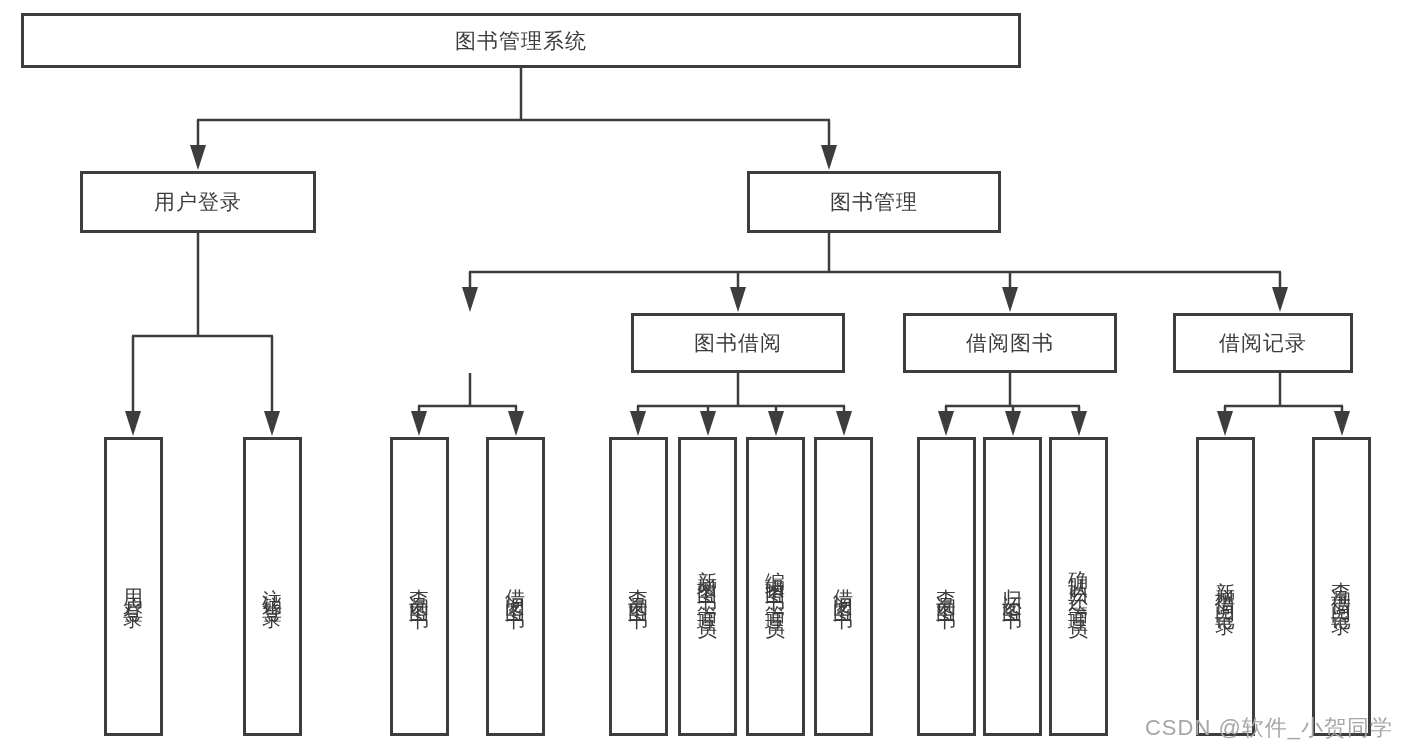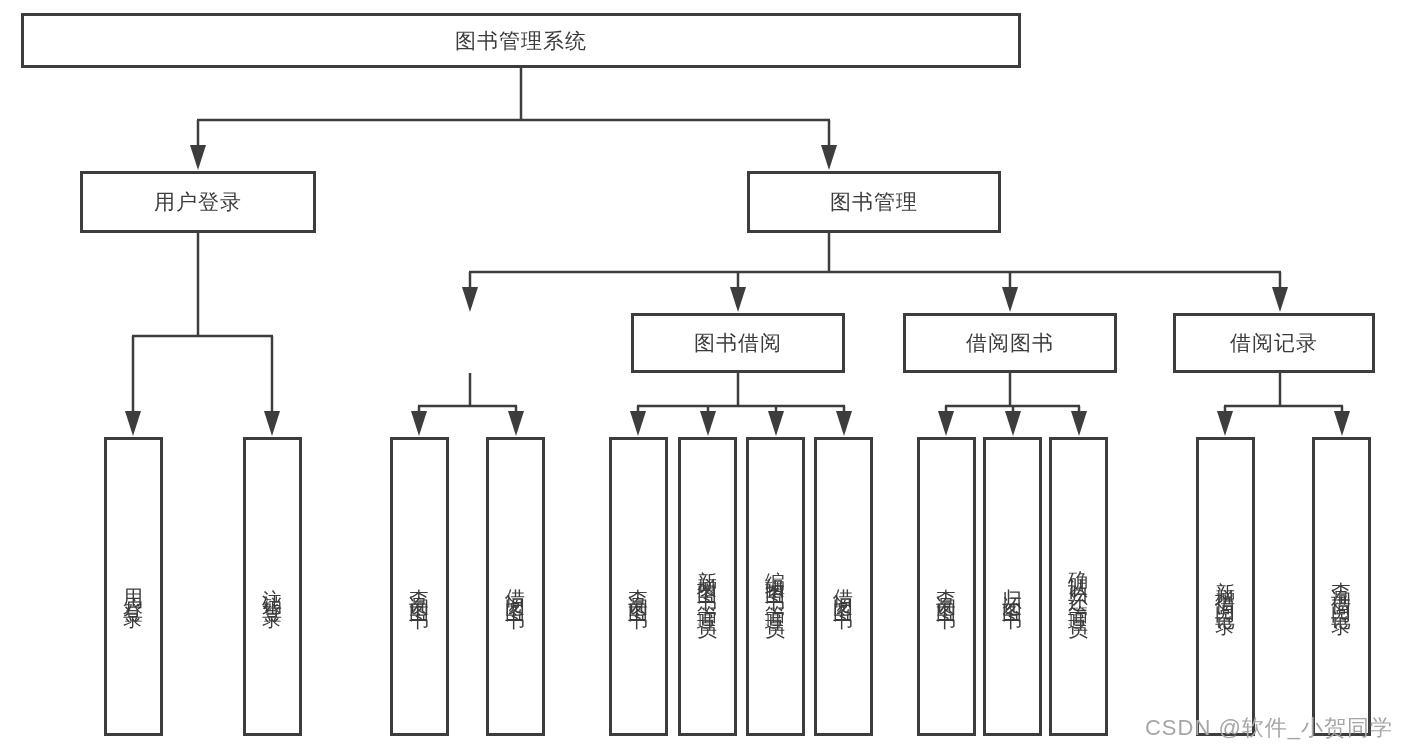--- a/index.html
+++ b/index.html
@@ -115,21 +115,21 @@
     <polygon points="1334,411 1350,411 1342,436"></polygon>
   </svg>
 
   <div class="node h-node" style="left:21px; top:13px; width:1000px; height:55px;">图书管理系统</div>
 
   <div class="node h-node" style="left:80px; top:171px; width:236px; height:62px;">用户登录</div>
   <div class="node h-node" style="left:747px; top:171px; width:254px; height:62px;">图书管理</div>
 
   <div class="node h-node" style="left:631px; top:313px; width:214px; height:60px;">图书借阅</div>
   <div class="node h-node" style="left:903px; top:313px; width:214px; height:60px;">借阅图书</div>
-  <div class="node h-node" style="left:1173px; top:313px; width:202px; height:60px;">借阅记录</div>
+  <div class="node h-node" style="left:1173px; top:313px; width:180px; height:60px;">借阅记录</div>
 
   <div class="node v-node" style="left:104px; top:437px; width:59px; height:299px;">用户登录</div>
   <div class="node v-node" style="left:243px; top:437px; width:59px; height:299px;">注销登录</div>
 
   <div class="node v-node" style="left:390px; top:437px; width:59px; height:299px;">查询图书</div>
   <div class="node v-node" style="left:486px; top:437px; width:59px; height:299px;">借阅图书</div>
 
   <div class="node v-node" style="left:609px; top:437px; width:59px; height:299px;">查询图书</div>
   <div class="node v-node" style="left:678px; top:437px; width:59px; height:299px;">新增图书（管理员）</div>
   <div class="node v-node" style="left:746px; top:437px; width:59px; height:299px;">编辑图书（管理员）</div>

